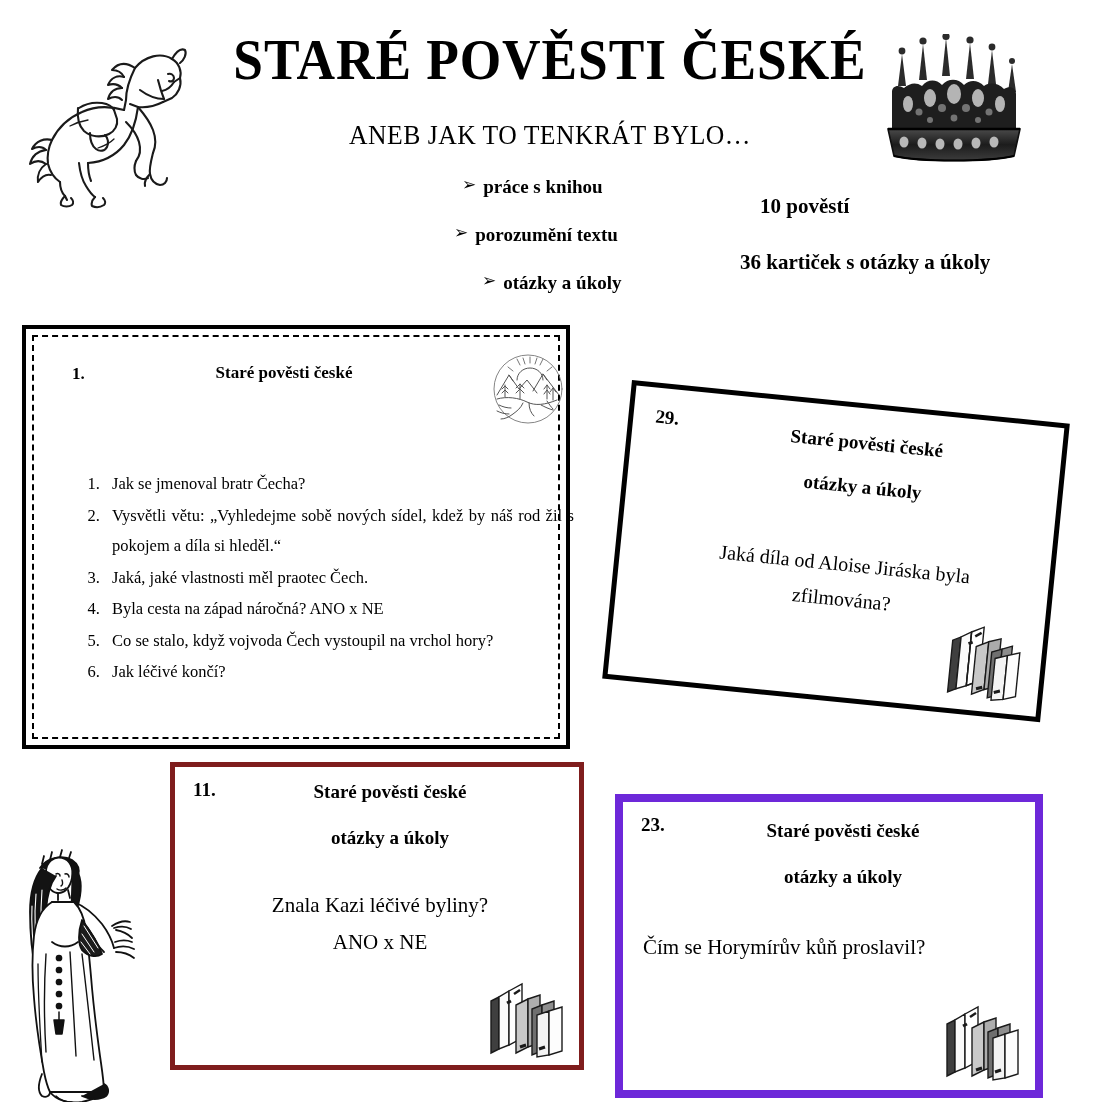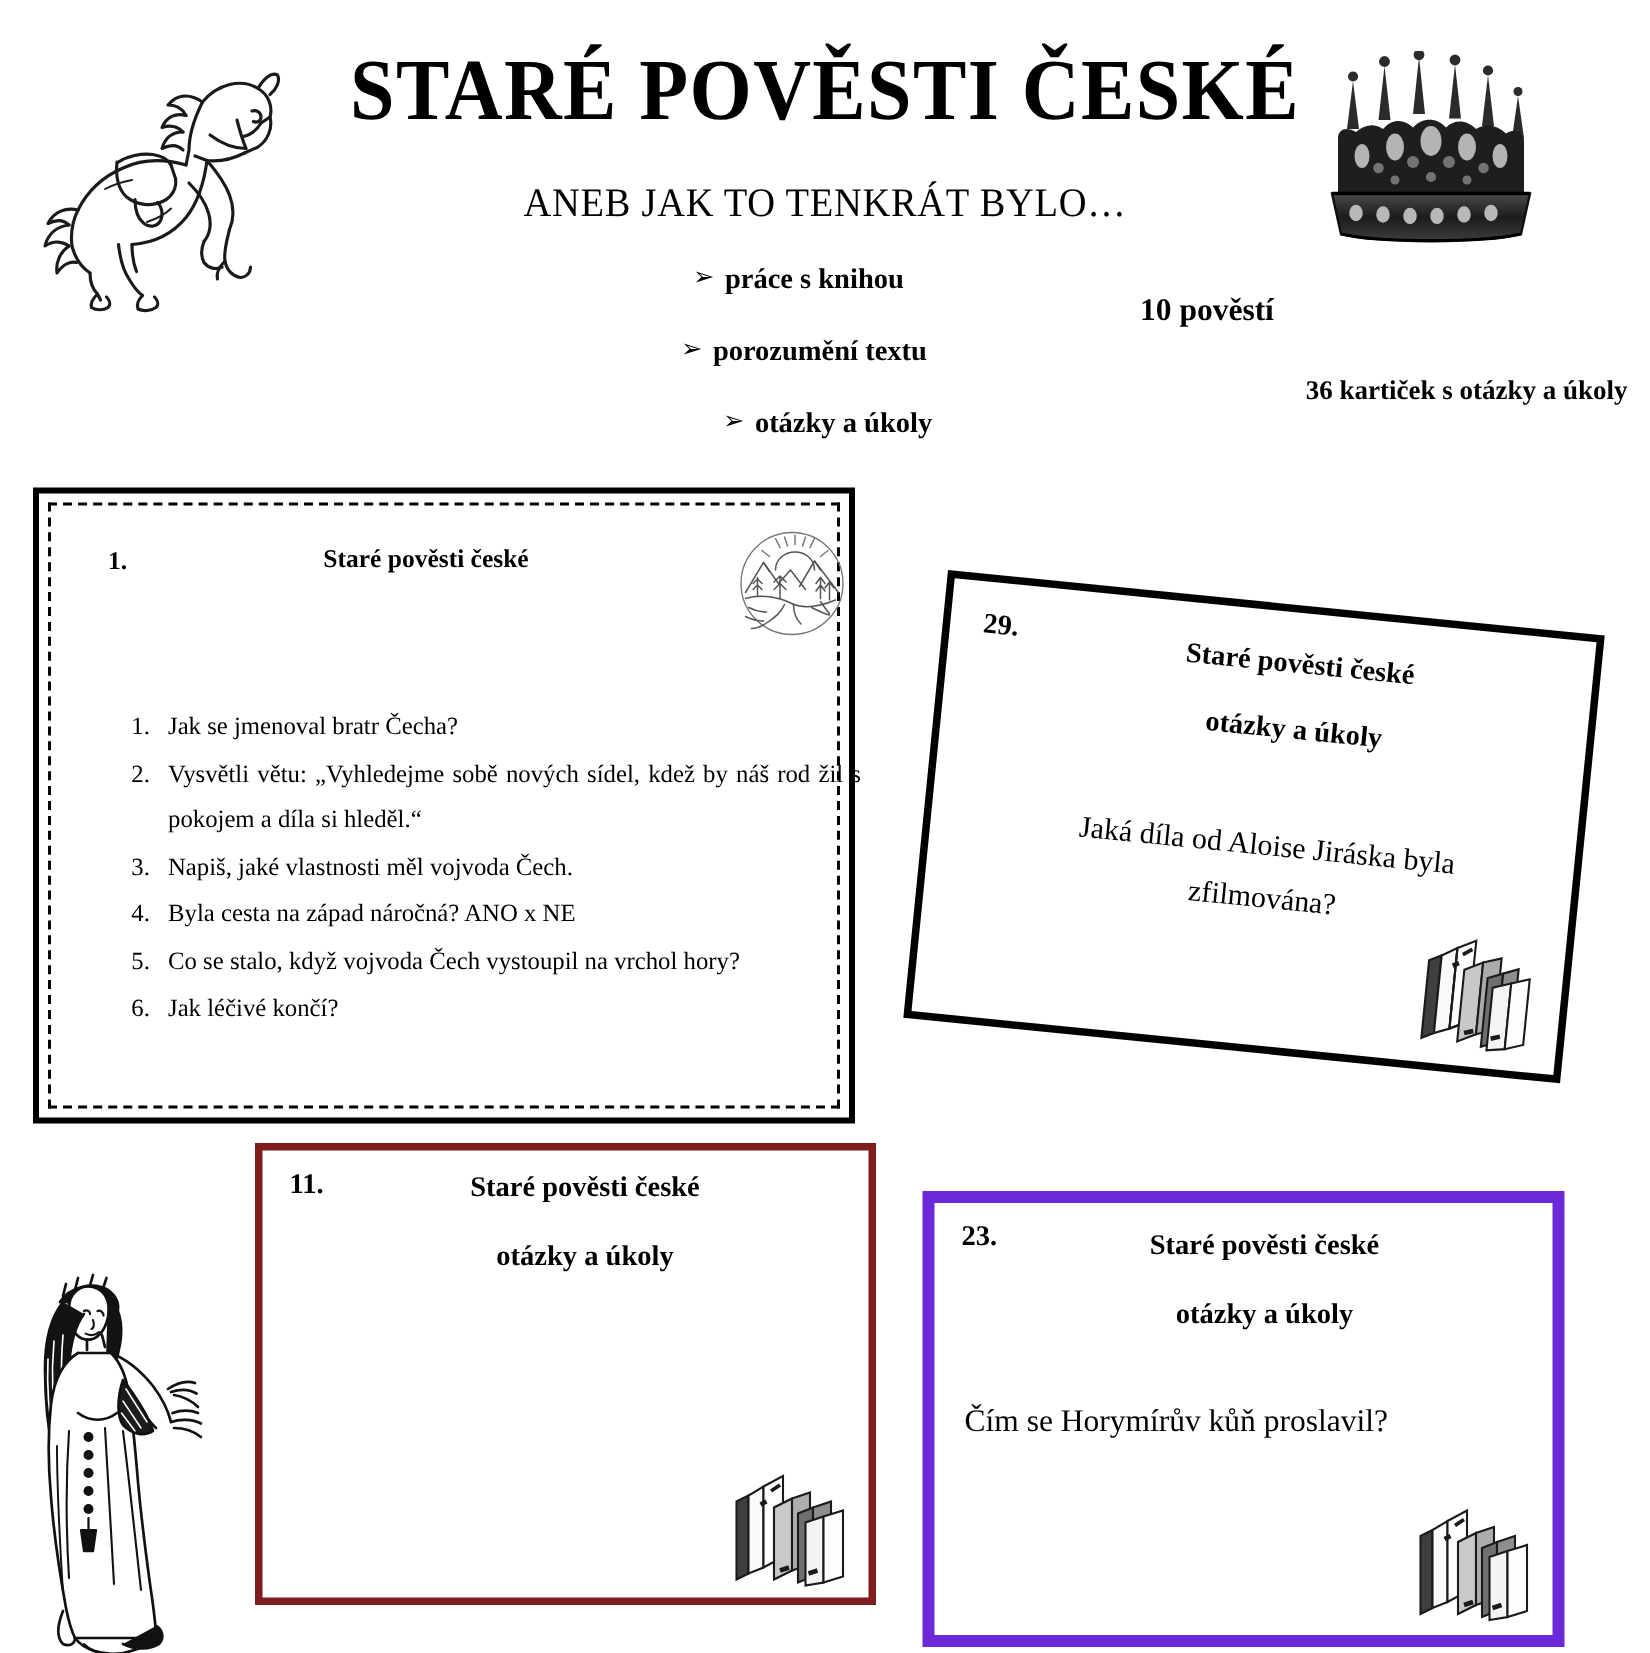--- a/index.html
+++ b/index.html
@@ -29,21 +29,21 @@
   
   .bullets{position:absolute;left:330px;top:164px;width:400px;}
   .bullet-row{display:flex;align-items:flex-start;font-size:19px;font-weight:bold;margin-bottom:26px;}
   .bullet-row .glyph{font-size:17px;line-height:1.1;margin-right:7px;font-weight:normal;}
   .b1{margin-left:132px;}
   .b2{margin-left:124px;}
   .b3{margin-left:152px;}
 
   
   .count-1{position:absolute;left:760px;top:182px;width:320px;text-align:left;font-size:21px;font-weight:bold;}
-  .count-2{position:absolute;left:740px;top:238px;width:345px;text-align:right;font-size:18px;font-weight:bold;}
+  .count-2{position:absolute;left:740px;top:238px;width:345px;text-align:left;font-size:21px;font-weight:bold;}
 
   
   .art{position:absolute;}
   .art svg{display:block;}
   .horse{left:22px;top:18px;width:175px;height:180px;}
   .crown{left:878px;top:22px;width:148px;height:132px;}
   .princess{left:12px;top:822px;width:132px;height:278px;}
 
   
   .card{position:absolute;background:#ffffff;box-sizing:border-box;}
@@ -277,21 +277,21 @@
       </div>
 
       <ol>
         <li>
             <span>Jak se jmenoval bratr Čecha?</span>
           </li>
         <li>
             <span>Vysvětli větu: „Vyhledejme sobě nových sídel, kdež by náš rod žil s pokojem a díla si hleděl.“</span>
           </li>
         <li>
-            <span>Napiš, jaké vlastnosti měl vojvoda Čech.</span>
+            <span>Jaká, jaké vlastnosti měl praotec Čech.</span>
           </li>
         <li>
             <span>Byla cesta na západ náročná? ANO x NE</span>
           </li>
         <li>
             <span>Co se stalo, když vojvoda Čech vystoupil na vrchol hory?</span>
           </li>
         <li>
             <span>Jak léčivé končí?</span>
           </li>
@@ -331,20 +331,24 @@
         </g>
       </svg>
     </div>
   </div>
 
   <div class="card card-solid" id="card-11">
     <div class="card-num">11.</div>
     <div class="head-wrap">
       <div class="head-line1">Staré pověsti české</div>
       <div class="head-line2">otázky a úkoly</div>
+    </div>
+    <div class="body">
+      <div>Znala Kazi léčivé byliny?</div>
+      <div>ANO x NE</div>
     </div>
     <div class="books">
       <svg viewBox="0 0 88 84" width="88" height="84">
         <g stroke="#1a1a1a" stroke-width="1.4">
           <path d="M14 78 L14 26 L22 22 L22 74 Z" fill="#3f3f3f"></path>
           <path d="M22 74 L22 22 L32 16 L32 70 Z" fill="#fafafa"></path>
           <path d="M32 16 L45 9 L45 63 L32 70 Z" fill="#ffffff"></path>
           <path d="M30 28 L34 26" stroke-width="3"></path>
           <path d="M37 19 L43 15" stroke-width="2.5"></path>
           <path d="M39 78 L39 30 L51 24 L51 72 Z" fill="#c9c9c9"></path>

